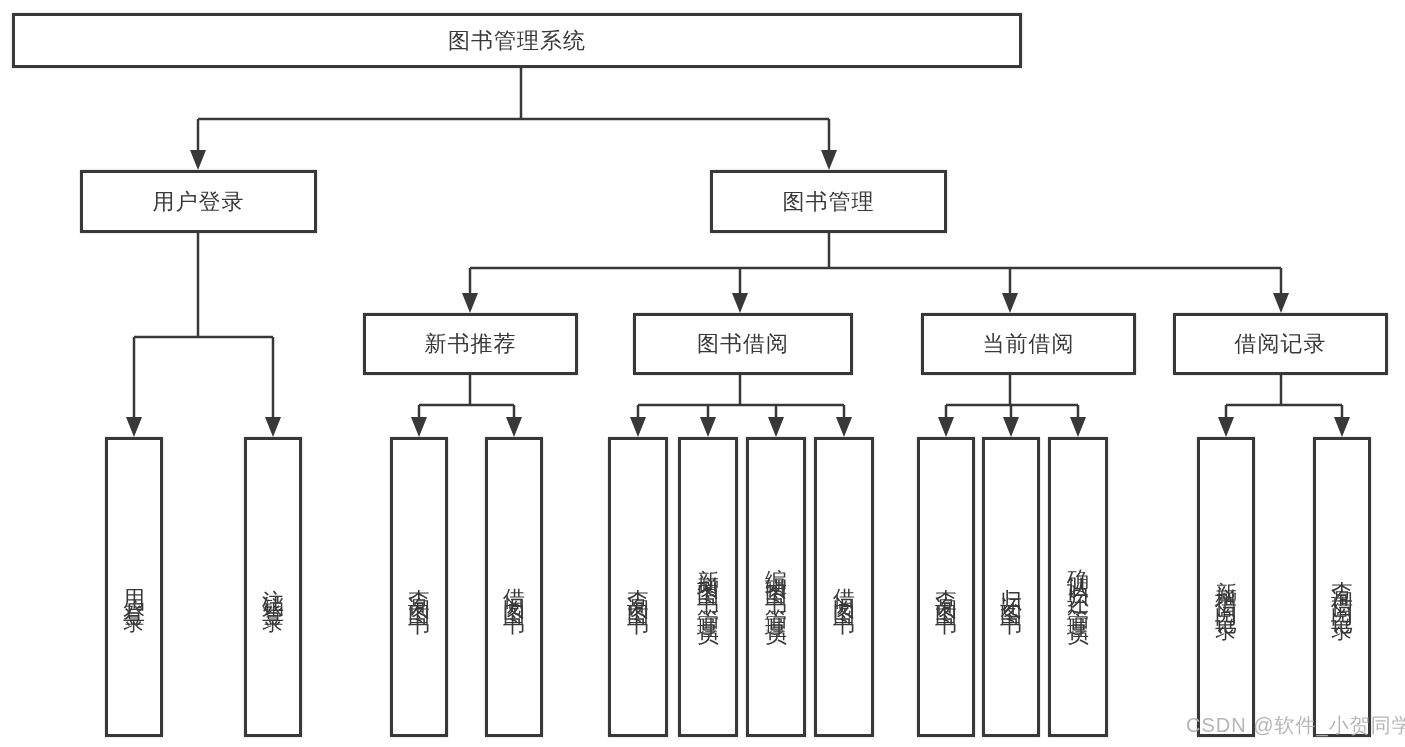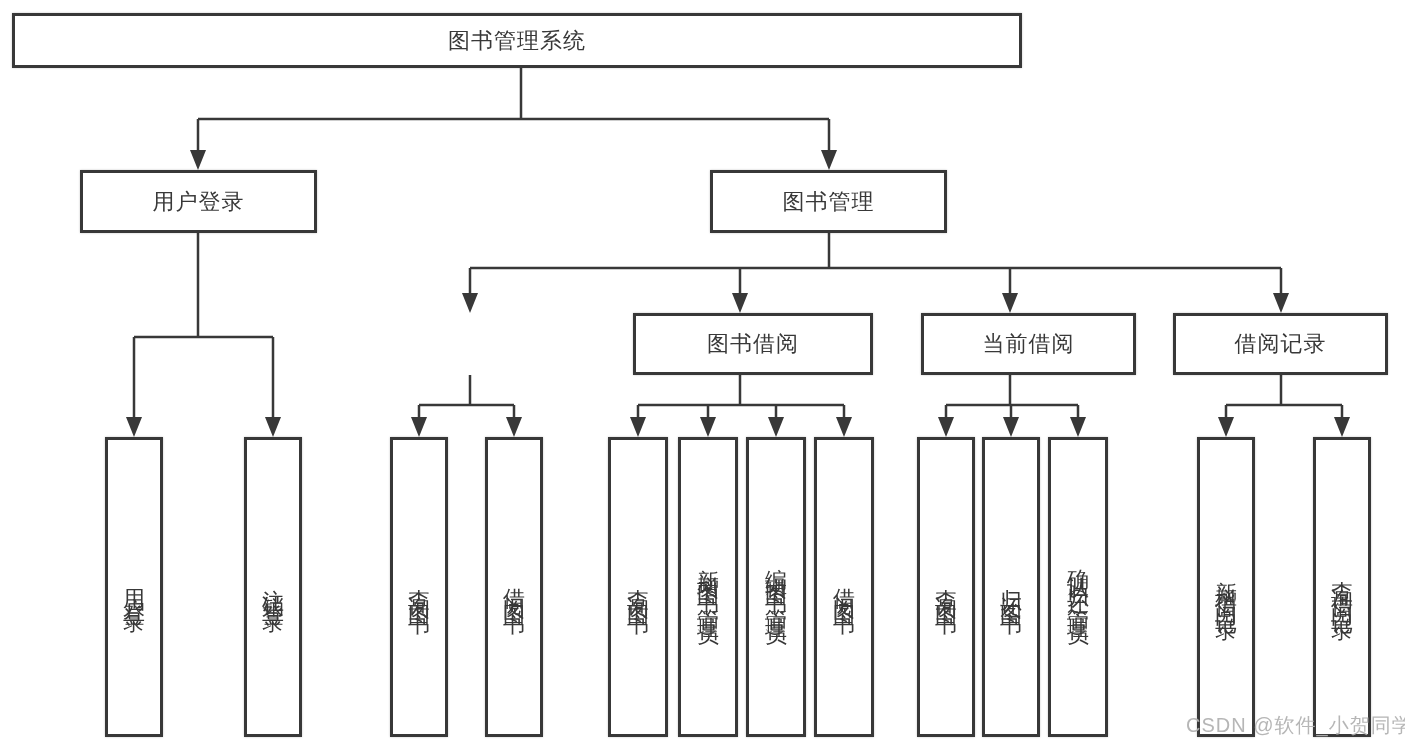--- a/index.html
+++ b/index.html
@@ -93,21 +93,24 @@
     <span class="hlabel">图书管理系统</span>
   </div>
 
   <div class="box" style="left:80px;top:170px;width:237px;height:63px">
     <span class="hlabel">用户登录</span>
   </div>
   <div class="box" style="left:710px;top:170px;width:237px;height:63px">
     <span class="hlabel">图书管理</span>
   </div>
 
-  <div class="box" style="left:633px;top:313px;width:240px;height:62px">
+  <div class="box" style="left:363px;top:313px;width:215px;height:62px">
+    <span class="hlabel">新书推荐</span>
+  </div>
+  <div class="box" style="left:633px;top:313px;width:220px;height:62px">
     <span class="hlabel">图书借阅</span>
   </div>
   <div class="box" style="left:921px;top:313px;width:215px;height:62px">
     <span class="hlabel">当前借阅</span>
   </div>
   <div class="box" style="left:1173px;top:313px;width:215px;height:62px">
     <span class="hlabel">借阅记录</span>
   </div>
 
   <div class="box" style="left:105px;top:437px;width:58px;height:300px">

